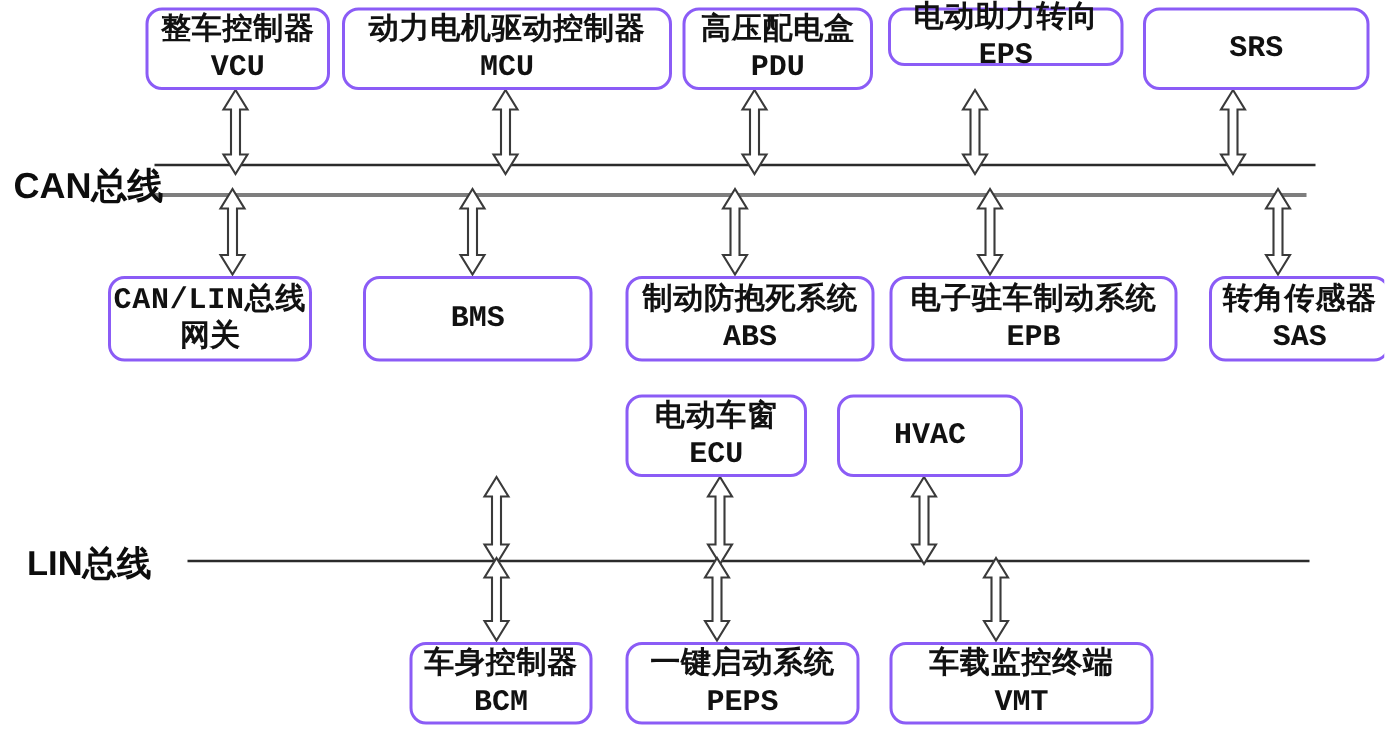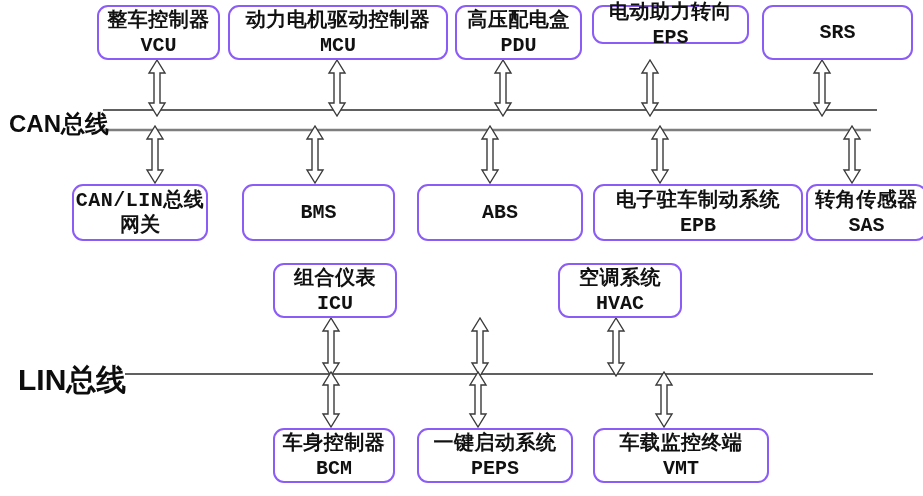--- a/index.html
+++ b/index.html
@@ -43,21 +43,21 @@
     line-height: 24px;
     white-space: nowrap;
   }
   .bus-label {
     position: absolute;
     font-weight: bold;
     color: #0d0d0d;
     white-space: nowrap;
   }
   #can-label { left: 9px;  top: 108px; font-size: 24px; }
-  #lin-label { left: 18px; top: 360px; font-size: 30px; }
+  #lin-label { left: 18px; top: 360px; font-size: 23px; }
 </style>
 </head>
 <body>
 
 <div class="canvas">
 
   <svg class="layer" width="923" height="496" viewBox="0 0 923 496">
 
     <line x1="103" y1="110" x2="877" y2="110" stroke="#2b2b2b" stroke-width="1.6"></line>
     <line x1="103" y1="130" x2="871" y2="130" stroke="#7e7e7e" stroke-width="2.6"></line>
@@ -112,37 +112,37 @@
   </div>
 
   <div class="node" style="left:72px;top:184px;width:136px;height:57px">
     <div class="l1">CAN/LIN总线</div>
     <div class="l2">网关</div>
   </div>
   <div class="node" style="left:242px;top:184px;width:153px;height:57px">
     <div class="l2">BMS</div>
   </div>
   <div class="node" style="left:417px;top:184px;width:166px;height:57px">
+    <div class="l1">制动防抱死系统</div>
     <div class="l2">ABS</div>
   </div>
-  <div class="node" style="left:593px;top:184px;width:210px;height:57px">
+  <div class="node" style="left:593px;top:184px;width:192px;height:57px">
     <div class="l1">电子驻车制动系统</div>
     <div class="l2">EPB</div>
   </div>
   <div class="node" style="left:806px;top:184px;width:121px;height:57px">
     <div class="l1">转角传感器</div>
     <div class="l2">SAS</div>
   </div>
 
-  <div class="node" style="left:273px;top:263px;width:124px;height:55px">
-    <div class="l1">组合仪表</div>
-    <div class="l2">ICU</div>
+  <div class="node" style="left:417px;top:263px;width:121px;height:55px">
+    <div class="l1">电动车窗</div>
+    <div class="l2">ECU</div>
   </div>
   <div class="node" style="left:558px;top:263px;width:124px;height:55px">
-    <div class="l1">空调系统</div>
     <div class="l2">HVAC</div>
   </div>
 
   <div class="node" style="left:273px;top:428px;width:122px;height:55px">
     <div class="l1">车身控制器</div>
     <div class="l2">BCM</div>
   </div>
   <div class="node" style="left:417px;top:428px;width:156px;height:55px">
     <div class="l1">一键启动系统</div>
     <div class="l2">PEPS</div>

